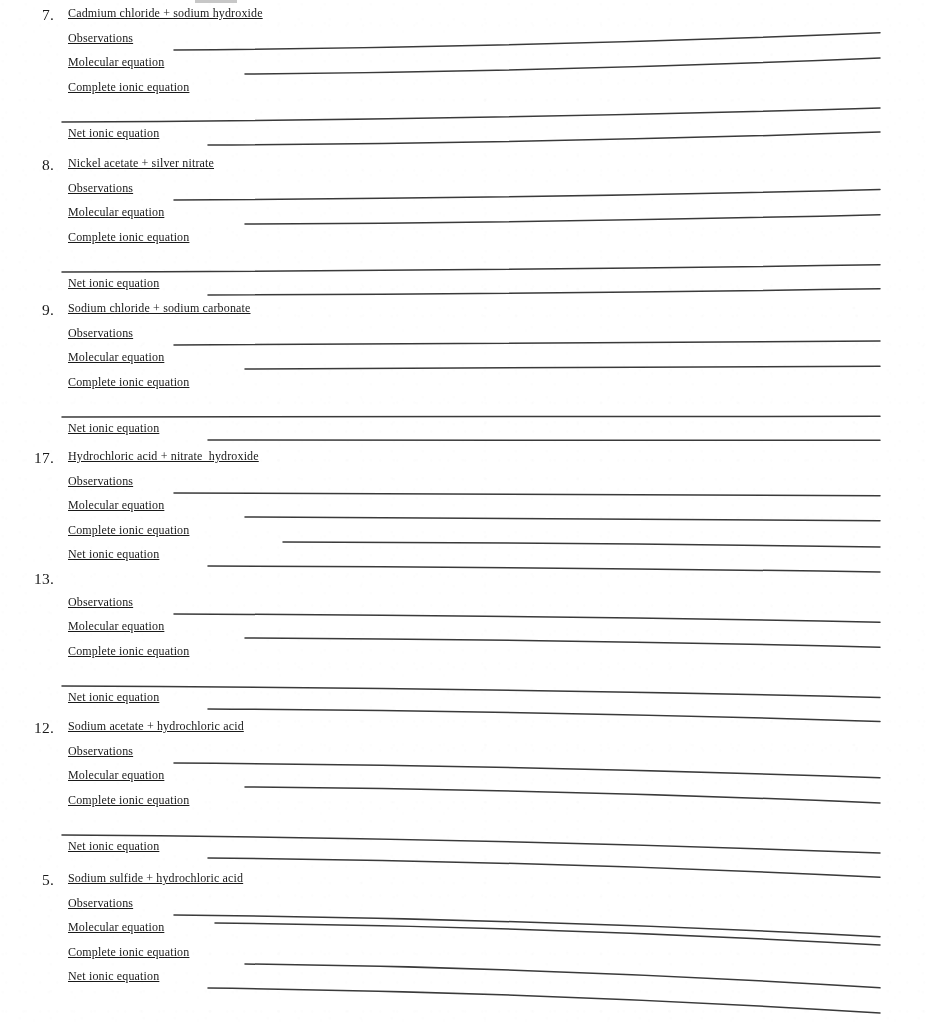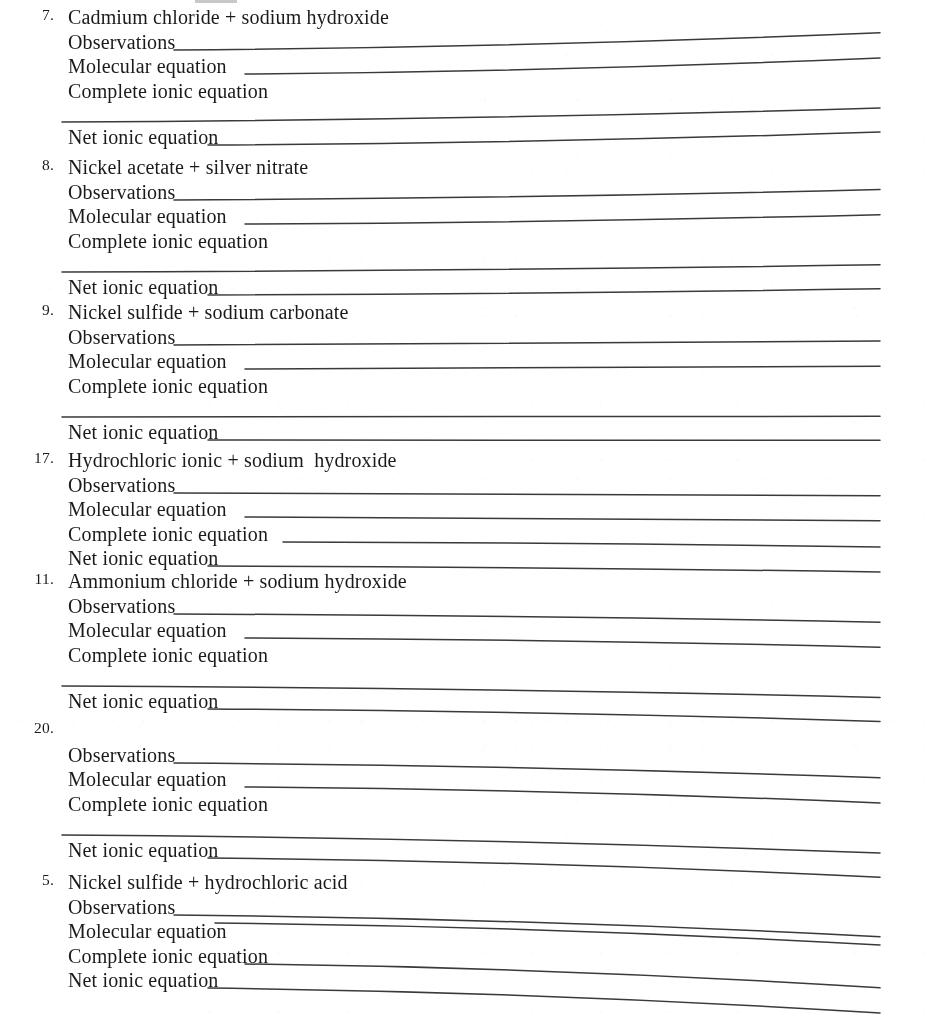--- a/index.html
+++ b/index.html
@@ -51,22 +51,23 @@
   }
   .num {
     position: absolute;
     width: 34px;
     text-align: right;
     font-size: 15.5px;
     letter-spacing: 0.2px;
   }
   .label {
     position: absolute;
-    font-size: 20px;
+    font-size: 12px;
     letter-spacing: 0.15px;
+    text-decoration: underline;
   }
   .label.title { left: 68px; }
   .label.sub   { left: 68px; }
 
   
   .rule {
     position: absolute;
     height: 14px;
     overflow: visible;
     pointer-events: none;
@@ -131,21 +132,21 @@
         <svg width="818" height="18" viewBox="0 0 818 18">
           <path d="M 0 9.00 Q 409.00 7.85 818.00 1.79"></path>
         </svg>
       </div>
       <div class="row" style="top: 276px;"><span class="label sub">Net ionic equation</span></div>
       <div class="rule" style="left: 208px; top: 286px; width: 672px;">
         <svg width="672" height="18" viewBox="0 0 672 18">
           <path d="M 0 9.00 Q 336.00 8.01 672.00 2.84"></path>
         </svg>
       </div>
-      <div class="row" style="top: 301px;"><span class="num" style="left: 20px;">9.</span><span class="label title">Nickel sulfide + sodium carbonate</span></div>
+      <div class="row" style="top: 301px;"><span class="num" style="left: 20px;">9.</span><span class="label title">Sodium chloride + sodium carbonate</span></div>
       <div class="row" style="top: 325.5px;"><span class="label sub">Observations</span></div>
       <div class="rule" style="left: 174px; top: 335.5px; width: 706px;">
         <svg width="706" height="18" viewBox="0 0 706 18">
           <path d="M 0 9.00 Q 353.00 8.37 706.00 5.07"></path>
         </svg>
       </div>
       <div class="row" style="top: 350px;"><span class="label sub">Molecular equation</span></div>
       <div class="rule" style="left: 245px; top: 360px; width: 635px;">
         <svg width="635" height="18" viewBox="0 0 635 18">
           <path d="M 0 9.00 Q 317.50 8.55 635.00 6.17"></path>
@@ -156,21 +157,21 @@
         <svg width="818" height="18" viewBox="0 0 818 18">
           <path d="M 0 9.00 Q 409.00 8.89 818.00 8.30"></path>
         </svg>
       </div>
       <div class="row" style="top: 421px;"><span class="label sub">Net ionic equation</span></div>
       <div class="rule" style="left: 208px; top: 431px; width: 672px;">
         <svg width="672" height="18" viewBox="0 0 672 18">
           <path d="M 0 9.00 Q 336.00 9.06 672.00 9.36"></path>
         </svg>
       </div>
-      <div class="row" style="top: 449px;"><span class="num" style="left: 20px;">17.</span><span class="label title">Hydrochloric ionic + sodium  hydroxide</span></div>
+      <div class="row" style="top: 449px;"><span class="num" style="left: 20px;">17.</span><span class="label title">Hydrochloric acid + nitrate  hydroxide</span></div>
       <div class="row" style="top: 473.5px;"><span class="label sub">Observations</span></div>
       <div class="rule" style="left: 174px; top: 483.5px; width: 706px;">
         <svg width="706" height="18" viewBox="0 0 706 18">
           <path d="M 0 9.00 Q 353.00 9.43 706.00 11.71"></path>
         </svg>
       </div>
       <div class="row" style="top: 498px;"><span class="label sub">Molecular equation</span></div>
       <div class="rule" style="left: 245px; top: 508px; width: 635px;">
         <svg width="635" height="18" viewBox="0 0 635 18">
           <path d="M 0 9.00 Q 317.50 9.61 635.00 12.81"></path>
@@ -181,21 +182,21 @@
         <svg width="597" height="18" viewBox="0 0 597 18">
           <path d="M 0 9.00 Q 298.50 9.79 597.00 13.92"></path>
         </svg>
       </div>
       <div class="row" style="top: 547px;"><span class="label sub">Net ionic equation</span></div>
       <div class="rule" style="left: 208px; top: 557px; width: 672px;">
         <svg width="672" height="18" viewBox="0 0 672 18">
           <path d="M 0 9.00 Q 336.00 9.96 672.00 15.02"></path>
         </svg>
       </div>
-      <div class="row" style="top: 570px;"><span class="num" style="left: 20px;">11.</span><span class="label title">Ammonium chloride + sodium hydroxide</span></div>
+      <div class="row" style="top: 570px;"><span class="num" style="left: 20px;">13.</span></div>
       <div class="row" style="top: 594.5px;"><span class="label sub">Observations</span></div>
       <div class="rule" style="left: 174px; top: 604.5px; width: 706px;">
         <svg width="706" height="18" viewBox="0 0 706 18">
           <path d="M 0 9.00 Q 353.00 10.30 706.00 17.15"></path>
         </svg>
       </div>
       <div class="row" style="top: 619px;"><span class="label sub">Molecular equation</span></div>
       <div class="rule" style="left: 245px; top: 629px; width: 635px;">
         <svg width="635" height="18" viewBox="0 0 635 18">
           <path d="M 0 9.00 Q 317.50 10.48 635.00 18.25"></path>
@@ -206,21 +207,21 @@
         <svg width="818" height="18" viewBox="0 0 818 18">
           <path d="M 0 9.00 Q 409.00 10.82 818.00 20.38"></path>
         </svg>
       </div>
       <div class="row" style="top: 690px;"><span class="label sub">Net ionic equation</span></div>
       <div class="rule" style="left: 208px; top: 700px; width: 672px;">
         <svg width="672" height="18" viewBox="0 0 672 18">
           <path d="M 0 9.00 Q 336.00 10.99 672.00 21.44"></path>
         </svg>
       </div>
-      <div class="row" style="top: 719px;"><span class="num" style="left: 20px;">20.</span></div>
+      <div class="row" style="top: 719px;"><span class="num" style="left: 20px;">12.</span><span class="label title">Sodium acetate + hydrochloric acid</span></div>
       <div class="row" style="top: 743.5px;"><span class="label sub">Observations</span></div>
       <div class="rule" style="left: 174px; top: 753.5px; width: 706px;">
         <svg width="706" height="18" viewBox="0 0 706 18">
           <path d="M 0 9.00 Q 353.00 11.37 706.00 23.84"></path>
         </svg>
       </div>
       <div class="row" style="top: 768px;"><span class="label sub">Molecular equation</span></div>
       <div class="rule" style="left: 245px; top: 778px; width: 635px;">
         <svg width="635" height="18" viewBox="0 0 635 18">
           <path d="M 0 9.00 Q 317.50 11.55 635.00 24.94"></path>
@@ -231,21 +232,21 @@
         <svg width="818" height="18" viewBox="0 0 818 18">
           <path d="M 0 9.00 Q 409.00 11.89 818.00 27.08"></path>
         </svg>
       </div>
       <div class="row" style="top: 839px;"><span class="label sub">Net ionic equation</span></div>
       <div class="rule" style="left: 208px; top: 849px; width: 672px;">
         <svg width="672" height="18" viewBox="0 0 672 18">
           <path d="M 0 9.00 Q 336.00 12.06 672.00 28.13"></path>
         </svg>
       </div>
-      <div class="row" style="top: 871px;"><span class="num" style="left: 20px;">5.</span><span class="label title">Nickel sulfide + hydrochloric acid</span></div>
+      <div class="row" style="top: 871px;"><span class="num" style="left: 20px;">5.</span><span class="label title">Sodium sulfide + hydrochloric acid</span></div>
       <div class="row" style="top: 895.5px;"><span class="label sub">Observations</span></div>
       <div class="rule" style="left: 174px; top: 905.5px; width: 706px;">
         <svg width="706" height="18" viewBox="0 0 706 18">
           <path d="M 0 9.00 Q 353.00 12.47 706.00 30.67"></path>
         </svg>
       </div>
       <div class="row" style="top: 920px;"><span class="label sub">Molecular equation</span></div>
       <div class="rule" style="left: 215px; top: 914px; width: 665px;">
         <svg width="665" height="18" viewBox="0 0 665 18">
           <path d="M 0 9.00 Q 332.50 12.53 665.00 31.05"></path>

